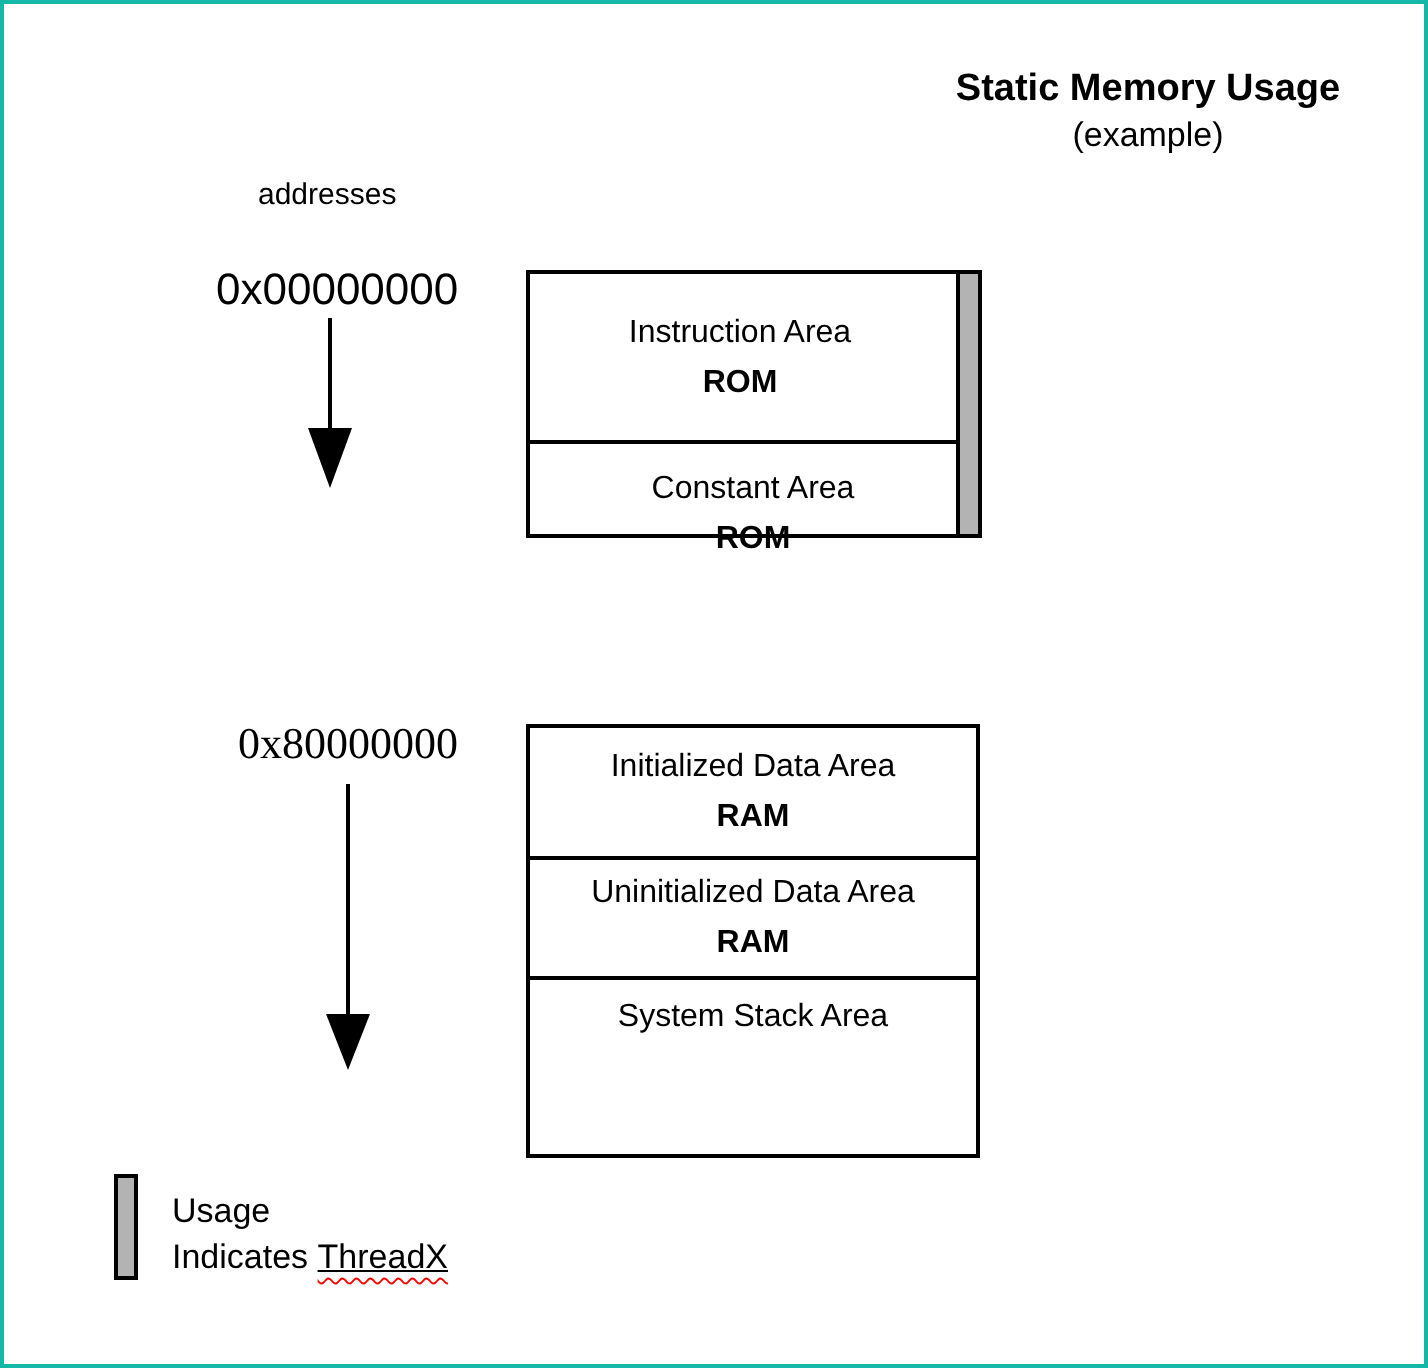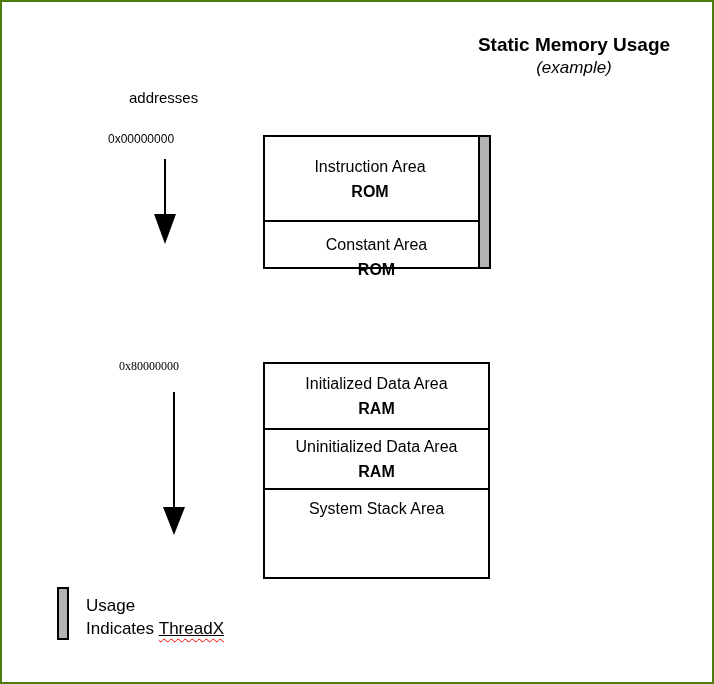--- a/index.html
+++ b/index.html
@@ -2,39 +2,39 @@
 <html><head>
 <meta charset="utf-8">
 <style>
   html, body { margin: 0; padding: 0; background: #ffffff; }
   body { font-family: "Liberation Sans", sans-serif; color: #000000; }
 
   .canvas {
     position: relative;
     width: 710px;
     height: 680px;
-    border: 2px solid #4d7c0f;
+    border: 2px solid #14b8a6;
     background: #ffffff;
     overflow: hidden;
   }
 
   .title-block {
     position: absolute;
     left: 432px; top: 32px;
     width: 280px;
     text-align: center;
   }
   .title-main { font-size: 19px; font-weight: bold; line-height: 22px; }
-  .title-sub  { font-size: 17px; font-style: italic; line-height: 20px; margin-top: 2px; }
+  .title-sub  { font-size: 17px; line-height: 20px; margin-top: 2px; }
 
   .addresses-label {
     position: absolute; left: 127px; top: 87px;
     font-size: 15px;
   }
-  .addr { position: absolute; font-size: 12px; }
+  .addr { position: absolute; font-size: 22px; }
   .addr-rom { left: 106px; top: 130px; }
   .addr-ram { left: 117px; top: 357px; font-family: Liberation Serif, serif; }
 
   .arrow-line { position: absolute; width: 2px; background: #000; }
   .arrow-line-1 { left: 162px; top: 157px; height: 56px; }
   .arrow-line-2 { left: 171px; top: 390px; height: 117px; }
   .arrow-head { position: absolute; width: 0; height: 0;
     border-left: 11px solid transparent; border-right: 11px solid transparent; }
   .arrow-head-1 { left: 152px; top: 212px; border-top: 30px solid #000; }
   .arrow-head-2 { left: 161px; top: 505px; border-top: 28px solid #000; }

